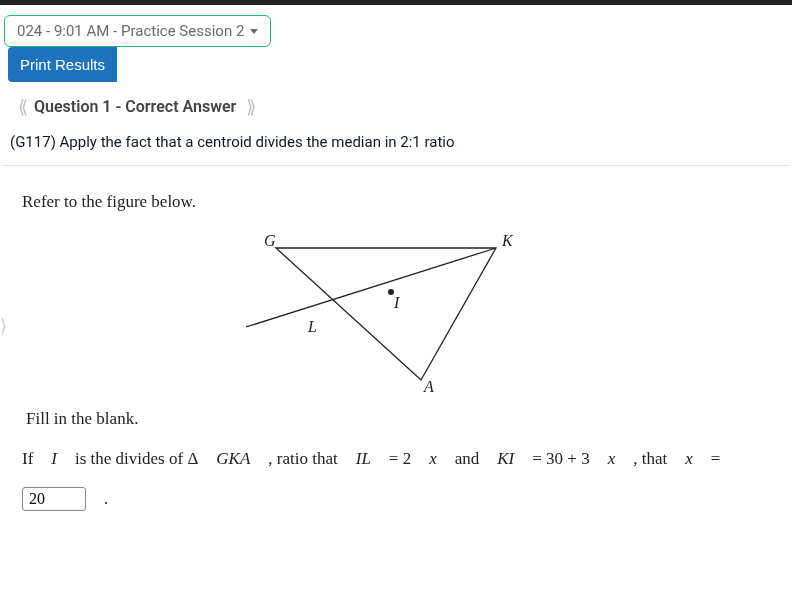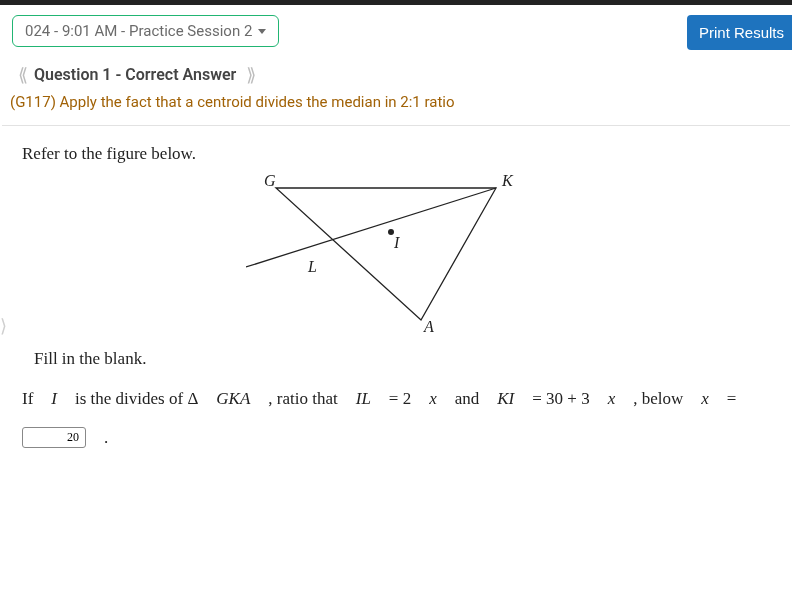--- a/index.html
+++ b/index.html
@@ -13,21 +13,22 @@
     background: #fff;
   }
   .topbar {
     height: 5px;
     background: #222;
   }
   .header-row {
     display: flex;
     justify-content: space-between;
     align-items: flex-start;
-    padding: 10px 0 12px 16px;
+    padding: 10px 0 12px 8px;
+    flex-direction: column;
   }
   .session-pill {
     border: 1px solid #21b573;
     border-radius: 6px;
     padding: 6px 12px;
     color: #6b6b6b;
     font-size: 15px;
     display: inline-flex;
     align-items: center;
     gap: 6px;
@@ -62,49 +63,49 @@
   .chevrons {
     color: #bdbdbd;
     font-weight: 400;
     letter-spacing: -4px;
     font-size: 18px;
     user-select: none;
     cursor: pointer;
   }
   .topic-line {
     padding: 4px 8px 14px 8px;
-    color: #a16207;
+    color: #0f172a;
     font-size: 15px;
     border-bottom: 1px solid #e2e2e2;
-    margin: 0 2px;
+    margin: 8px 2px;
   }
   .content {
     padding: 18px 22px;
     font-family: Georgia, "Times New Roman", serif;
     font-size: 17px;
     color: #222;
   }
-  .refer-line { margin-bottom: 6px; }
+  .refer-line { margin-bottom: 18px; }
   .figure-wrap {
     width: 100%;
     display: flex;
     justify-content: center;
     margin: 4px 0 10px 0;
   }
   .figure-wrap svg { display: block; }
-  .fill-blank { margin: 14px 0 20px 12px; }
+  .fill-blank { margin: 14px 0 20px 4px; }
   .answer-line { display: flex; align-items: center; flex-wrap: wrap; gap: 18px; }
   .answer-input {
     border: 1px solid #888;
     border-radius: 3px;
     padding: 2px 6px;
     width: 64px;
     font-family: inherit;
-    font-size: 12px;
-    text-align: right;
+    font-size: 16px;
+    text-align: left;
   }
   .it { font-style: italic; }
   .side-handle {
     position: absolute;
     left: 0;
     top: 315px;
     color: #cfcfcf;
     font-size: 18px;
   }
 </style>
@@ -159,19 +160,19 @@
     <span> is the divides of Δ</span>
     <span class="it">GKA</span>
     <span>, ratio that </span>
     <span class="it">IL</span>
     <span> = 2</span>
     <span class="it">x</span>
     <span> and </span>
     <span class="it">KI</span>
     <span> = 30 + 3</span>
     <span class="it">x</span>
-    <span>, below </span>
+    <span>, that </span>
     <span class="it">x</span>
     <span> = </span>
     <input class="answer-input" value="20" style="">
     <span>.</span>
   </div>
 </div>
 
 </body></html>

